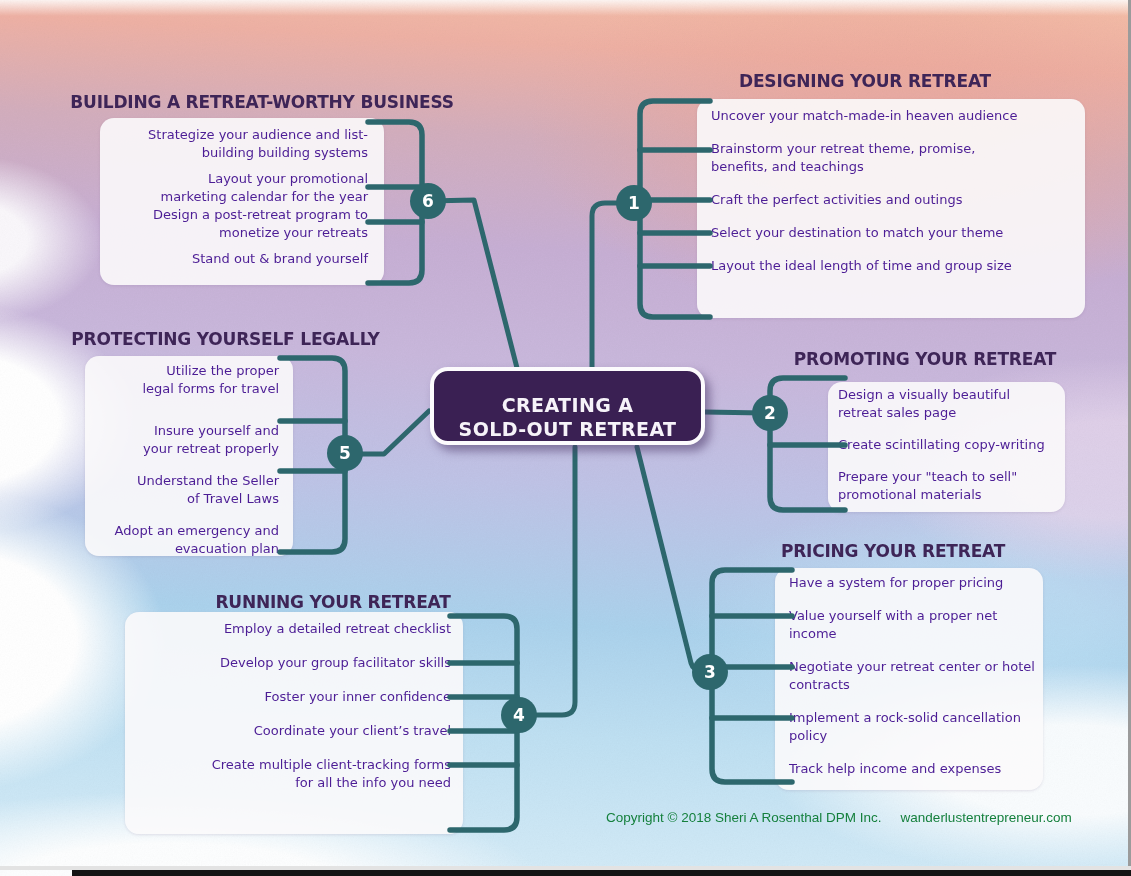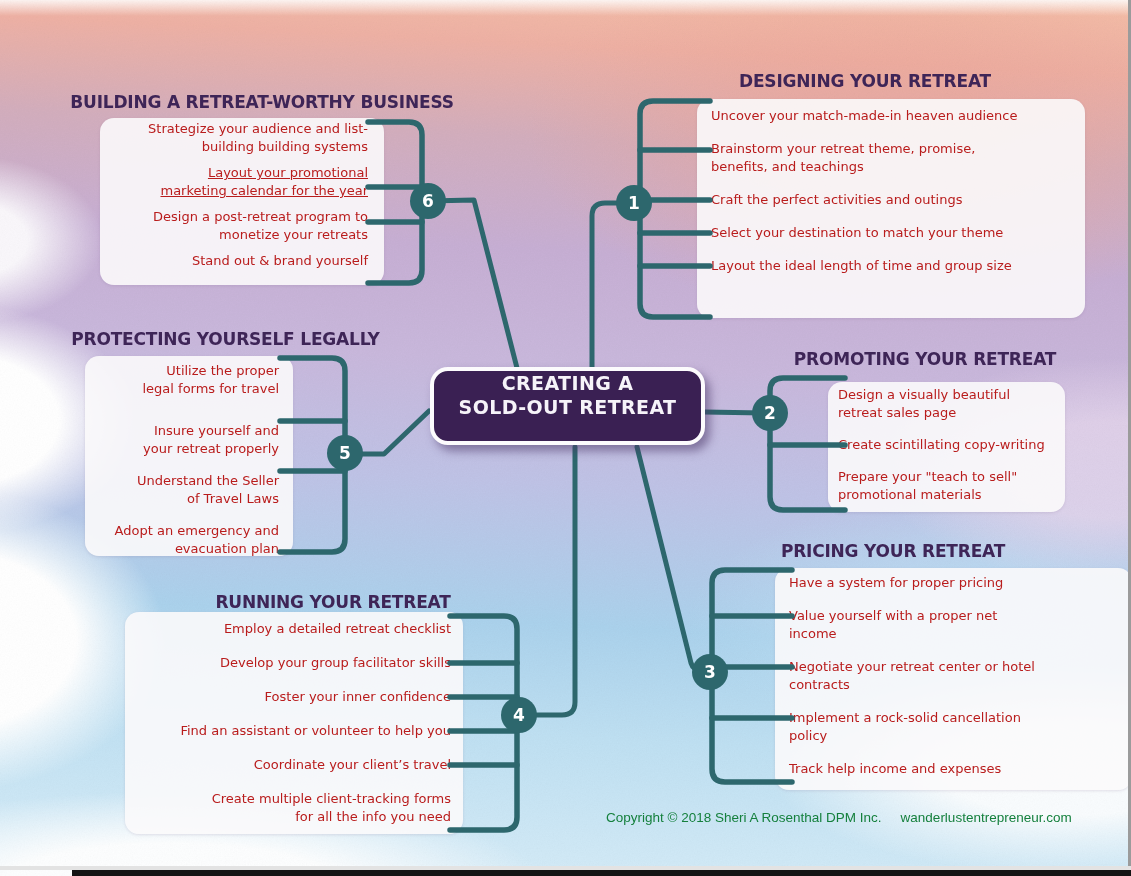--- a/index.html
+++ b/index.html
@@ -24,34 +24,34 @@
   .grain{position:absolute;inset:0;mix-blend-mode:multiply;pointer-events:none;}
   .branch-title{
     position:absolute;text-align:center;font-weight:bold;font-size:17px;
     letter-spacing:-0.2px;color:#3e2557;white-space:pre;z-index:2;
   }
   .bbox{
     position:absolute;background:rgba(251,249,251,0.9);border-radius:14px;
     box-shadow:0 1px 3px rgba(120,100,140,0.18);box-sizing:border-box;z-index:1;
   }
   .item{
-    font-size:13px;line-height:18px;color:#b91c1c;white-space:pre;
+    font-size:13px;line-height:18px;color:#4c1d95;white-space:pre;
   }
   .align-left .item{text-align:left;}
   .align-right .item{text-align:right;}
   .lines{position:absolute;left:0;top:0;z-index:3;pointer-events:none;}
   .node-number{
     font-family:"DejaVu Sans","Liberation Sans",sans-serif;font-weight:bold;
     font-size:17px;fill:#ffffff;text-anchor:middle;
   }
   .center-node{
     position:absolute;left:430px;top:367px;width:275px;height:78px;box-sizing:border-box;
     background:#3a2053;border:4px solid #fcfbfd;border-radius:18px;z-index:4;
     box-shadow:5px 6px 10px rgba(74,54,104,0.55);
-    display:flex;align-items:flex-start;justify-content:center;
+    display:flex;align-items:flex-end;justify-content:center;
   }
   .center-title{
     color:#f6f3f9;font-weight:bold;font-size:19px;line-height:24px;text-align:center;
     letter-spacing:0.4px;white-space:pre-line;
   }
   .footer{
     position:absolute;left:606px;top:810px;display:flex;gap:19px;z-index:2;
     font-family:"Liberation Sans","DejaVu Sans",sans-serif;font-size:13.5px;color:#15803d;
   }
   .edge-right{position:absolute;left:1128px;top:0;width:3px;height:876px;background:#9b9b9b;z-index:6;}
@@ -90,39 +90,38 @@
       <div class="item" style="margin-bottom:14px;">Design a visually beautiful
 retreat sales page</div>
       <div class="item" style="margin-bottom:14px;">Create scintillating copy-writing</div>
       <div class="item">Prepare your "teach to sell"
 promotional materials</div>
     </div>
   </section>
 
   <section>
     <h2 class="branch-title" style="left:728px;top:541px;width:330px;margin:0;">PRICING YOUR RETREAT</h2>
-    <div class="bbox align-left" style="left:775px;top:568px;width:357px;height:222px;padding:6px 6px 6px 14px;">
+    <div class="bbox align-left" style="left:775px;top:568px;width:268px;height:222px;padding:6px 6px 6px 14px;">
       <div class="item" style="margin-bottom:15px;">Have a system for proper pricing</div>
       <div class="item" style="margin-bottom:15px;">Value yourself with a proper net
 income</div>
       <div class="item" style="margin-bottom:15px;">Negotiate your retreat center or hotel
 contracts</div>
       <div class="item" style="margin-bottom:15px;">Implement a rock-solid cancellation
 policy</div>
       <div class="item">Track help income and expenses</div>
     </div>
   </section>
 
   <section>
     <h2 class="branch-title" style="left:160px;top:584px;width:330px;margin:8px;">RUNNING YOUR RETREAT</h2>
     <div class="bbox align-right" style="left:125px;top:612px;width:338px;height:222px;padding:8px 12px 8px 8px;">
       <div class="item" style="margin-bottom:16px;">Employ a detailed retreat checklist</div>
       <div class="item" style="margin-bottom:16px;">Develop your group facilitator skills</div>
       <div class="item" style="margin-bottom:16px;">Foster your inner confidence</div>
-      <div class="item" style="margin-bottom:16px;">Find an assistant or volunteer to help you</div>
       <div class="item" style="margin-bottom:16px;">Coordinate your client’s travel</div>
       <div class="item">Create multiple client-tracking forms
 for all the info you need</div>
     </div>
   </section>
 
   <section>
     <h2 class="branch-title" style="left:48px;top:329px;width:355px;margin:0;">PROTECTING YOURSELF LEGALLY</h2>
     <div class="bbox align-right" style="left:85px;top:356px;width:208px;height:200px;padding:6px 14px 6px 6px;">
       <div class="item" style="margin-bottom:24px;">Utilize the proper
@@ -131,24 +130,24 @@
 your retreat properly</div>
       <div class="item" style="margin-bottom:14px;">Understand the Seller
 of Travel Laws</div>
       <div class="item">Adopt an emergency and
 evacuation plan</div>
     </div>
   </section>
 
   <section>
     <h2 class="branch-title" style="left:52px;top:92px;width:420px;margin:0;">BUILDING A RETREAT-WORTHY BUSINESS</h2>
-    <div class="bbox align-right" style="left:100px;top:118px;width:284px;height:167px;padding:2px 16px 8px 8px;">
+    <div class="bbox align-right" style="left:100px;top:118px;width:284px;height:167px;padding:8px 16px 8px 8px;">
       <div class="item" style="margin-bottom:8px;">Strategize your audience and list-
 building building systems</div>
-      <div class="item" style="margin-bottom:8px;text-decoration:underline;">Layout your promotional
+      <div class="item" style="">Layout your promotional
 marketing calendar for the year</div>
       <div class="item" style="margin-bottom:8px;">Design a post-retreat program to
 monetize your retreats</div>
       <div class="item">Stand out &amp; brand yourself</div>
     </div>
   </section>
 
   <svg class="lines" width="1131" height="876">
     <g stroke="#2d676d" stroke-width="5.5" fill="none" stroke-linecap="round" stroke-linejoin="round">
 

